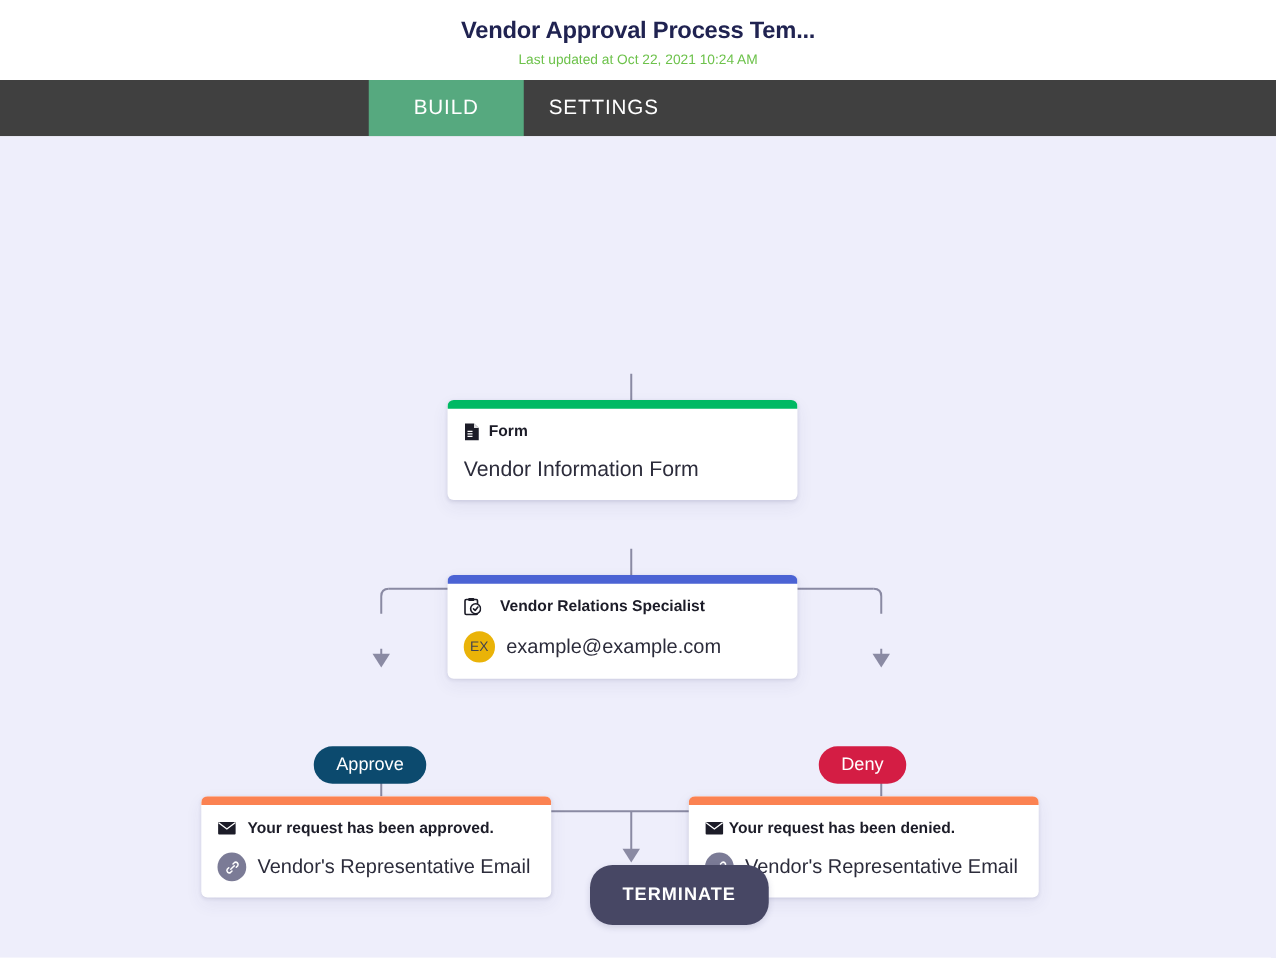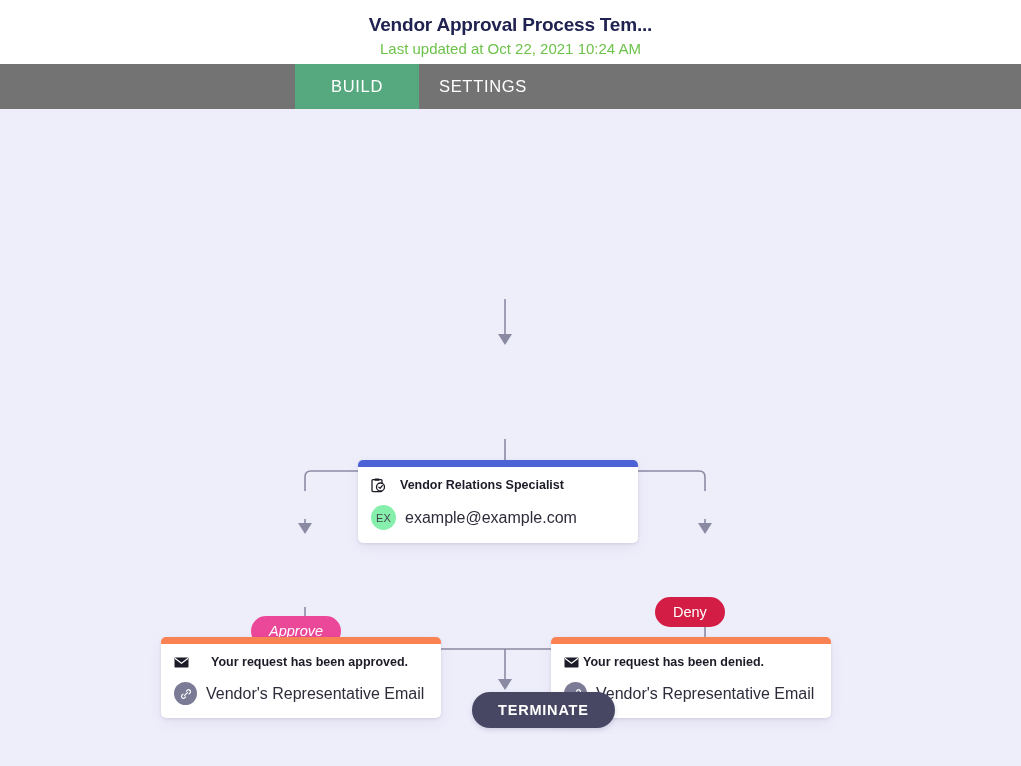--- a/index.html
+++ b/index.html
@@ -26,30 +26,30 @@
     padding-top: 4px;
   }
   .header-title {
     font-size: 19px;
     font-weight: bold;
     color: #202351;
     letter-spacing: -0.2px;
     line-height: 24px;
   }
   .header-sub {
-    font-size: 15px;
+    font-size: 11px;
     color: #6dc24b;
     margin-top: 4px;
     line-height: 15px;
   }
 
   
   .tabbar {
     height: 45px;
-    background: #737373;
+    background: #404040;
     display: flex;
     align-items: stretch;
     position: relative;
   }
   .tabbar-spacer { width: 295px; flex: none; }
   .tab {
     display: flex;
     align-items: center;
     justify-content: center;
     color: #ffffff;
@@ -119,21 +119,21 @@
     gap: 9px;
   }
   .card-main.small { font-size: 16px; }
 
   .icon { display: inline-flex; align-items: center; justify-content: center; flex: none; }
 
   
   .avatar {
     width: 25px; height: 25px;
     border-radius: 50%;
-    background: #86efac;
+    background: #eab308;
     color: #44444f;
     font-size: 11px;
     display: flex;
     align-items: center;
     justify-content: center;
     flex: none;
     letter-spacing: 0.2px;
   }
   .link-circle {
     width: 23px; height: 23px;
@@ -156,21 +156,21 @@
     color: #ffffff;
     font-size: 14.5px;
     padding: 0 18px;
     cursor: pointer;
     user-select: none;
     white-space: nowrap;
   }
 
   .terminate {
     position: absolute;
-    height: 36px;
+    height: 48px;
     border-radius: 18px;
     background: #474764;
     color: #ffffff;
     font-size: 14.5px;
     font-weight: bold;
     letter-spacing: 0.8px;
     display: flex;
     align-items: center;
     justify-content: center;
     padding: 0 26px;
@@ -219,20 +219,40 @@
       <polygon points="498,225 512,225 505,236"></polygon>
 
       <polygon points="298,414 312,414 305,425"></polygon>
 
       <polygon points="698,414 712,414 705,425"></polygon>
 
       <polygon points="498,570 512,570 505,581"></polygon>
     </g>
   </svg>
 
+  <div class="card" style="left:358px; top:211px; width:280px;">
+    <div class="card-stripe" style="background:#00b964;"></div>
+    <div class="card-body">
+      <div class="card-row-title">
+        <span class="icon">
+          <svg width="13" height="15" viewBox="0 0 13 15">
+            <path d="M1,0.8 h7.2 L12,4.4 V14.2 H1 Z" fill="#1c1c28"></path>
+            <path d="M8.2,0.8 V4.4 H12" fill="#ffffff" opacity="0.85"></path>
+            <rect x="3" y="6.6" width="4" height="1" fill="#ffffff"></rect>
+            <rect x="3" y="8.6" width="4" height="1" fill="#ffffff"></rect>
+            <rect x="3" y="10.6" width="4" height="1" fill="#ffffff"></rect>
+          </svg>
+        </span>
+        <span>Form</span>
+      </div>
+      <div class="card-main">
+        <span>Vendor Information Form</span>
+      </div>
+    </div>
+  </div>
 
   <div class="card" style="left:358px; top:351px; width:280px;">
     <div class="card-stripe" style="background:#4b63d4;"></div>
     <div class="card-body">
       <div class="card-row-title" style="gap:15px;text-align:right;">
         <span class="icon">
           <svg width="14" height="15" viewBox="0 0 14 15">
             <rect x="1" y="1.6" width="10" height="12" rx="1" fill="none" stroke="#1c1c28" stroke-width="1.3"></rect>
             <rect x="3.6" y="0.4" width="4.8" height="2.4" rx="0.6" fill="#1c1c28"></rect>
             <circle cx="9.5" cy="9" r="4" fill="#ffffff" stroke="#1c1c28" stroke-width="1.3"></circle>
@@ -241,31 +261,31 @@
         </span>
         <span>Vendor Relations Specialist</span>
       </div>
       <div class="card-main small">
         <span class="avatar">EX</span>
         <span>example@example.com</span>
       </div>
     </div>
   </div>
 
-  <div class="pill" style="left:251px; top:507px; background:#ec4899;font-style:italic;">
+  <div class="pill" style="left:251px; top:488px; background:#0c4a6e;">
     <span>Approve</span>
   </div>
   <div class="pill" style="left:655px; top:488px; background:#d41d44;">
     <span>Deny</span>
   </div>
 
   <div class="card" style="left:161px; top:528px; width:280px;">
     <div class="card-stripe" style="background:#fb8252;"></div>
     <div class="card-body">
-      <div class="card-row-title" style="gap:22px;text-align:right;">
+      <div class="card-row-title" style="gap:9px;text-align:right;">
         <span class="icon">
           <svg width="15" height="11" viewBox="0 0 15 11">
             <rect x="0.5" y="0.5" width="14" height="10" rx="0.8" fill="#1c1c28"></rect>
             <path d="M0.9,1.2 L7.5,6.2 L14.1,1.2" fill="none" stroke="#ffffff" stroke-width="1.1"></path>
           </svg>
         </span>
         <span>Your request has been approved.</span>
       </div>
       <div class="card-main small">
         <span class="link-circle">

